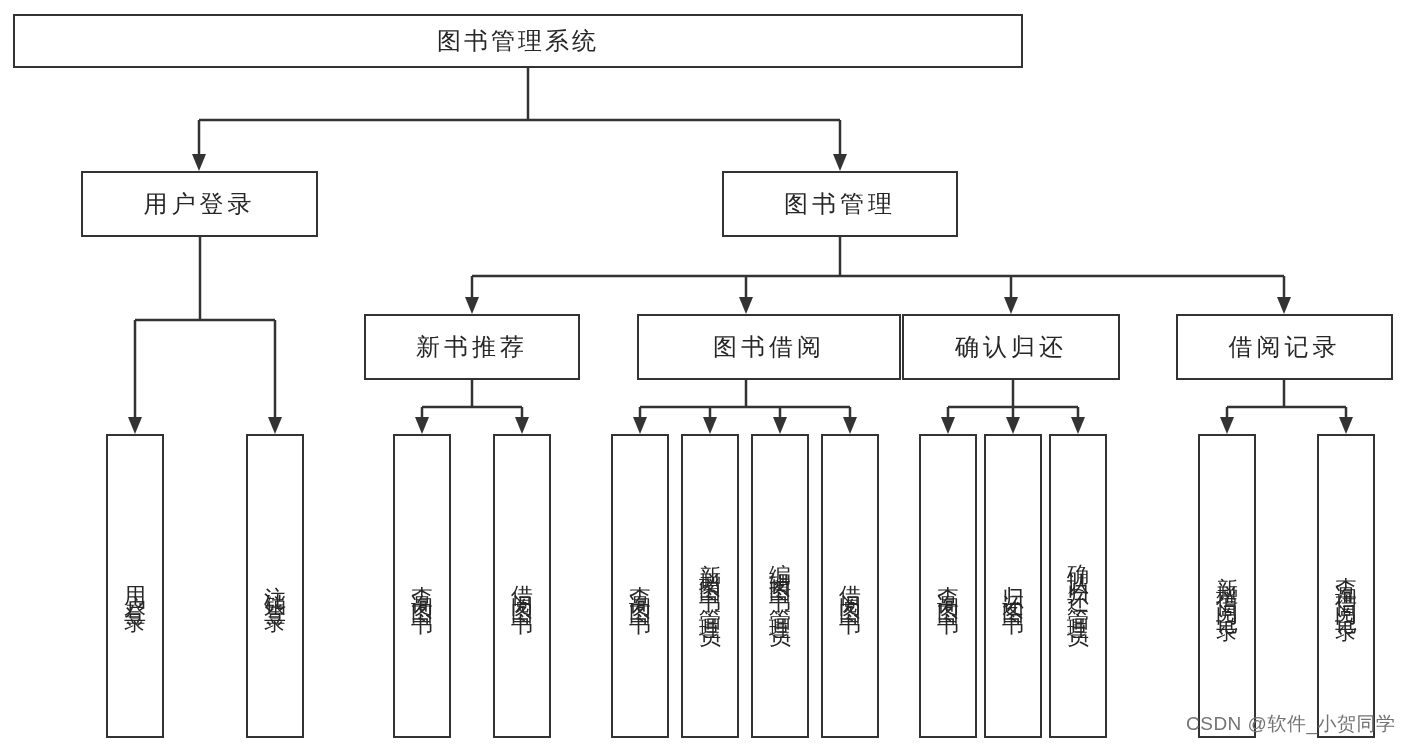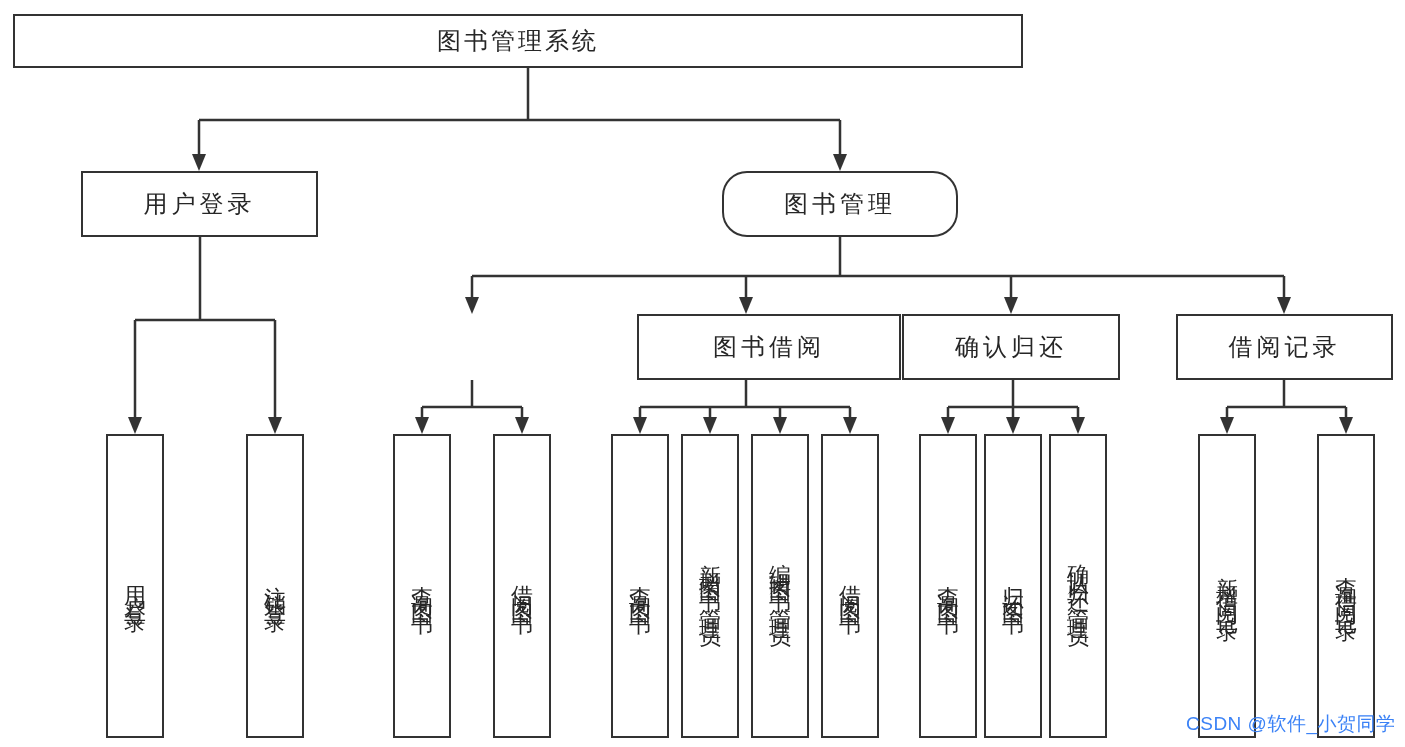--- a/index.html
+++ b/index.html
@@ -16,21 +16,21 @@
   }
   .lvl { font-size:24px; letter-spacing:4px; }
   .root { font-size:24px; letter-spacing:3px; }
   .leaf {
     writing-mode:vertical-rl; text-orientation:mixed;
     font-size:22px; letter-spacing:9px; line-height:1;
     width:58px; height:304px; top:434px;
   }
   .watermark {
     position:absolute; left:1186px; top:711px;
-    font-size:19px; letter-spacing:0.5px; color:#3b82f6; white-space:nowrap;
+    font-size:19px; letter-spacing:0.5px; color:#737373; white-space:nowrap;
   }
 </style>
 </head>
 <body>
 
 <div class="canvas">
 
   <svg class="connectors" viewBox="0 0 1405 747" xmlns="http://www.w3.org/2000/svg">
     <g stroke="#333333" stroke-width="2.5" fill="none">
       <g>
@@ -74,22 +74,23 @@
       <polygon points="1006,417 1020,417 1013,434"></polygon>
       <polygon points="1071,417 1085,417 1078,434"></polygon>
       <polygon points="1220,417 1234,417 1227,434"></polygon>
       <polygon points="1339,417 1353,417 1346,434"></polygon>
     </g>
   </svg>
 
   <div class="node root" style="left:13px; top:14px; width:1010px; height:54px;">图书管理系统</div>
 
   <div class="node lvl" style="left:81px; top:171px; width:237px; height:66px;">用户登录</div>
-  <div class="node lvl" style="left:722px; top:171px; width:236px; height:66px;border-radius:25px;">图书管理</div>
+  <div class="node lvl" style="left:722px; top:171px; width:236px; height:66px;">图书管理</div>
 
+  <div class="node lvl" style="left:364px; top:314px; width:216px; height:66px;">新书推荐</div>
   <div class="node lvl" style="left:637px; top:314px; width:264px; height:66px;text-align:right;">图书借阅</div>
   <div class="node lvl" style="left:902px; top:314px; width:218px; height:66px;">确认归还</div>
   <div class="node lvl" style="left:1176px; top:314px; width:217px; height:66px;">借阅记录</div>
 
   <div class="node leaf" style="left:106px;">用户登录</div>
   <div class="node leaf" style="left:246px;">注销登录</div>
 
   <div class="node leaf" style="left:393px;">查询图书</div>
   <div class="node leaf" style="left:493px;">借阅图书</div>
 

